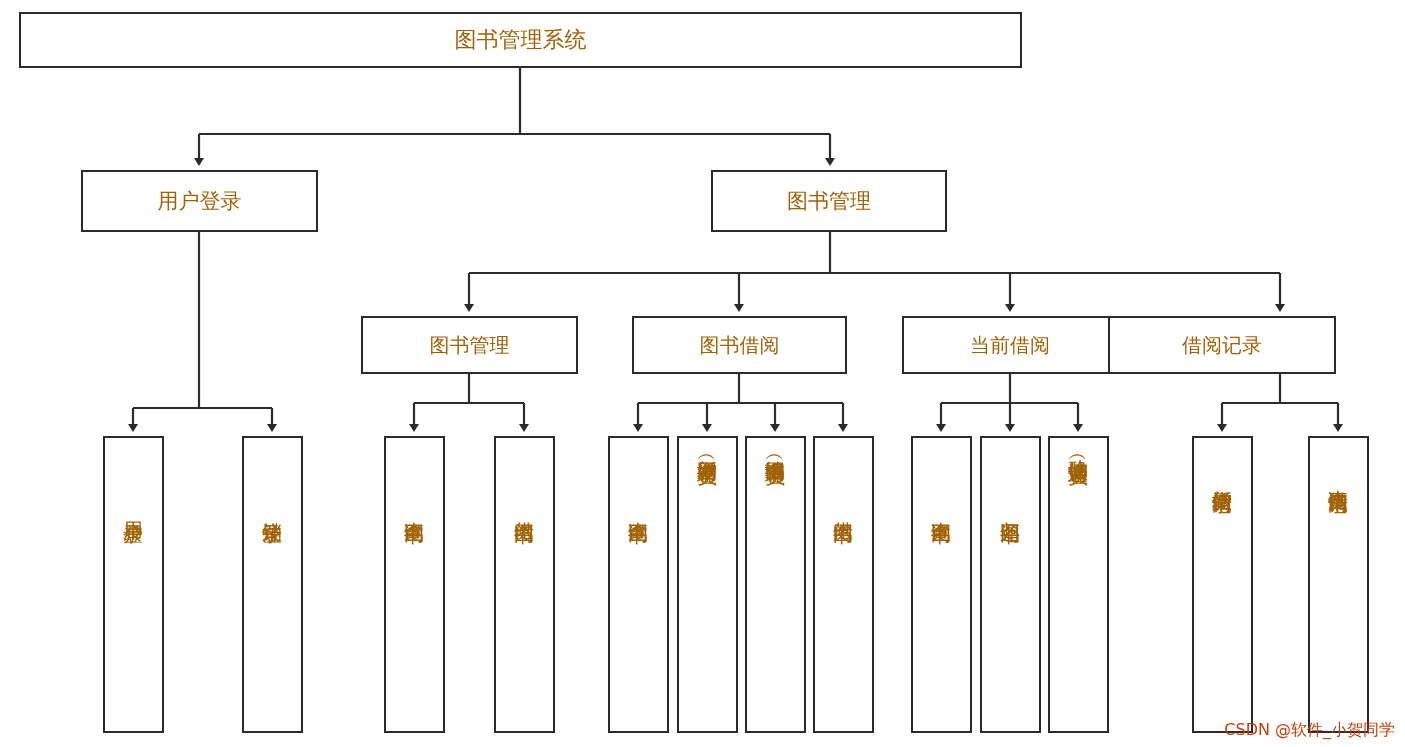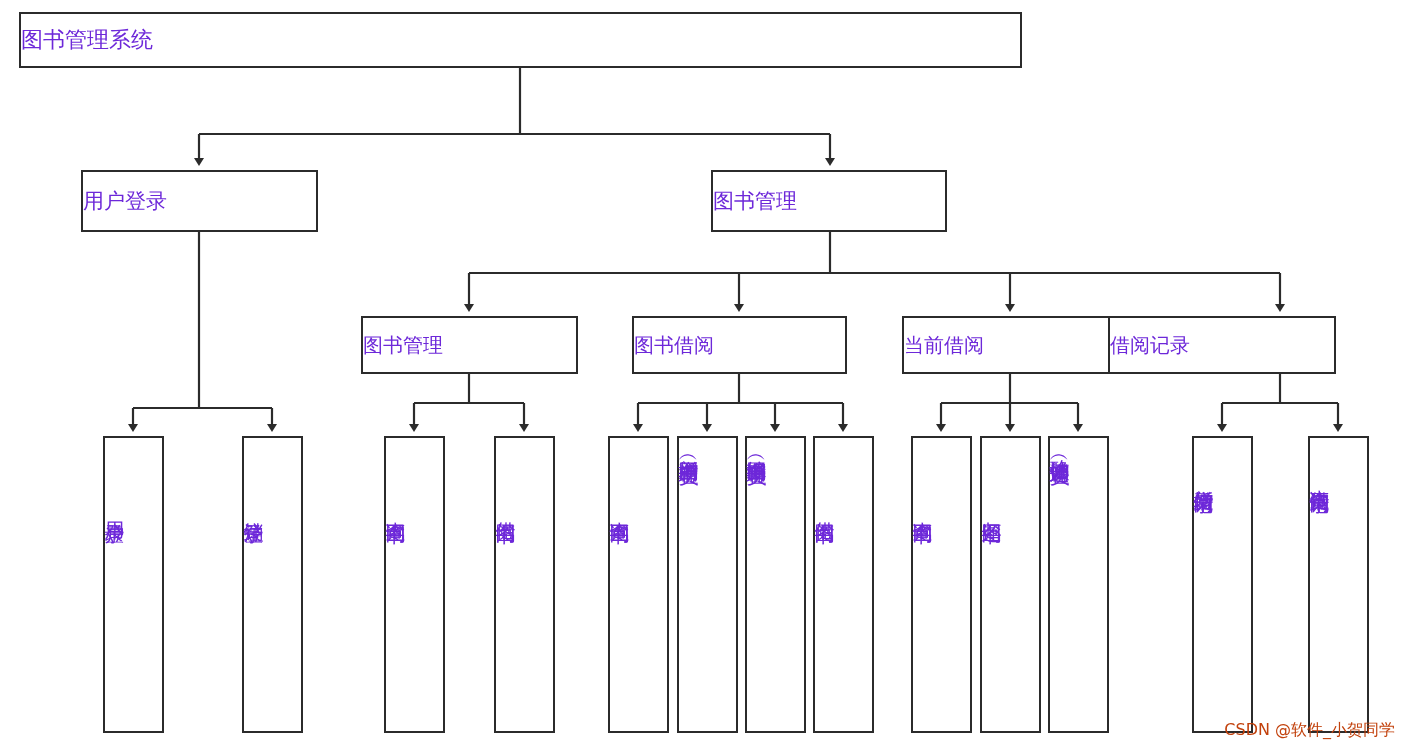--- a/index.html
+++ b/index.html
@@ -17,22 +17,22 @@
     background: #ffffff;
     overflow: hidden;
   }
   .node {
     position: absolute;
     box-sizing: border-box;
     border: 2px solid #2b2b2b;
     background: #ffffff;
     display: flex;
     align-items: center;
-    justify-content: flex-start;
-    color: #6d28d9;
+    justify-content: center;
+    color: #a16207;
     z-index: 3;
   }
   .node.root {
     font-size: 22px;
   }
   .node.level1 {
     font-size: 21px;
   }
   .node.level2 {
     font-size: 20px;

